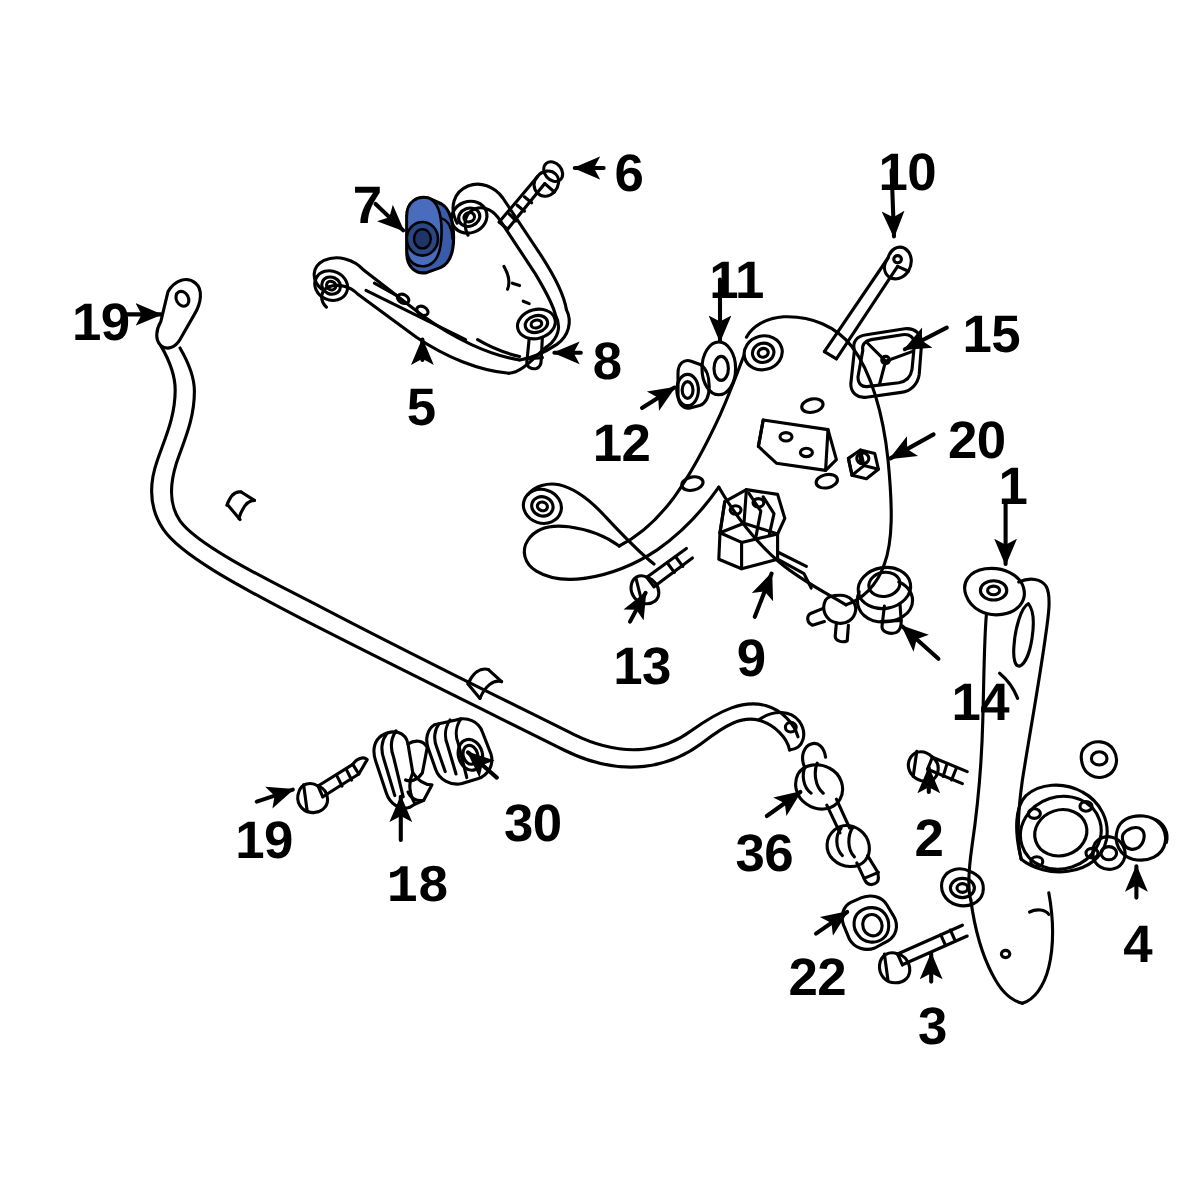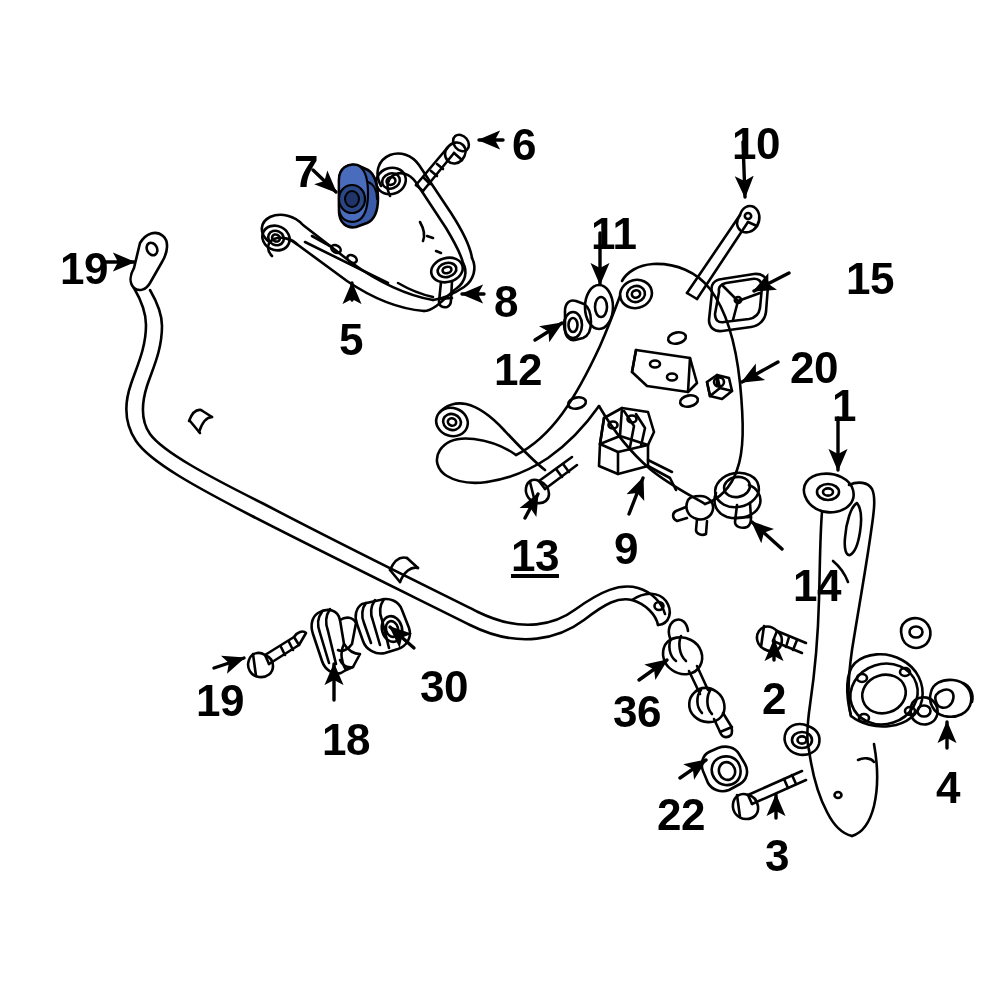--- a/index.html
+++ b/index.html
@@ -463,24 +463,24 @@
   <div class="callout" style="left:765px; top:834px;">3</div>
   <div class="callout" style="left:936px; top:766px;">4</div>
   <div class="callout" style="left:339px; top:318px;">5</div>
   <div class="callout" style="left:512px; top:123px;">6</div>
   <div class="callout" style="left:294px; top:150px;">7</div>
   <div class="callout" style="left:494px; top:280px;">8</div>
   <div class="callout" style="left:614px; top:527px;">9</div>
   <div class="callout" style="left:732px; top:122px;">10</div>
   <div class="callout" style="left:591px; top:212px;">11</div>
   <div class="callout" style="left:494px; top:348px;">12</div>
-  <div class="callout" style="left:511px; top:534px;text-decoration:underline;">13</div>
+  <div class="callout" style="left:511px; top:534px;">13</div>
   <div class="callout" style="left:793px; top:564px;">14</div>
-  <div class="callout" style="left:802px; top:257px;margin-left:44px;">15</div>
+  <div class="callout" style="left:802px; top:257px;">15</div>
   <div class="callout" style="left:790px; top:346px;">20</div>
   <div class="callout" style="left:60px;  top:247px;">19</div>
-  <div class="callout" style="left:322px; top:718px;">18</div>
+  <div class="callout" style="left:322px; top:718px;font-family:Liberation Mono, monospace;">18</div>
   <div class="callout" style="left:196px; top:679px;">19</div>
   <div class="callout" style="left:420px; top:665px;">30</div>
   <div class="callout" style="left:613px; top:690px;">36</div>
   <div class="callout" style="left:657px; top:793px;">22</div>
 
 </div>
 
 </body></html>

